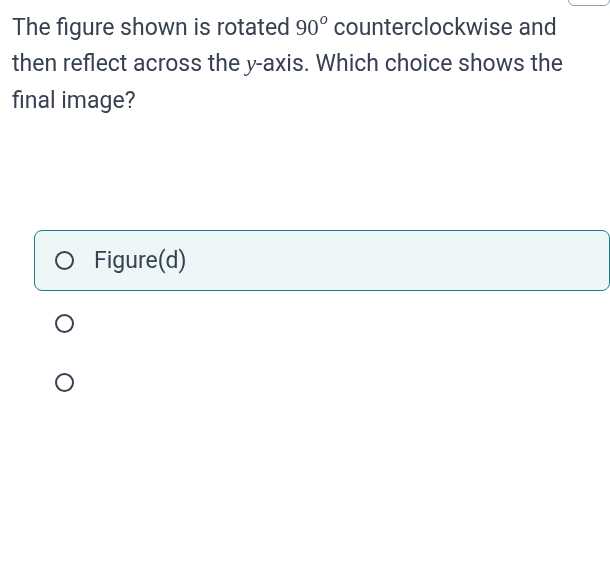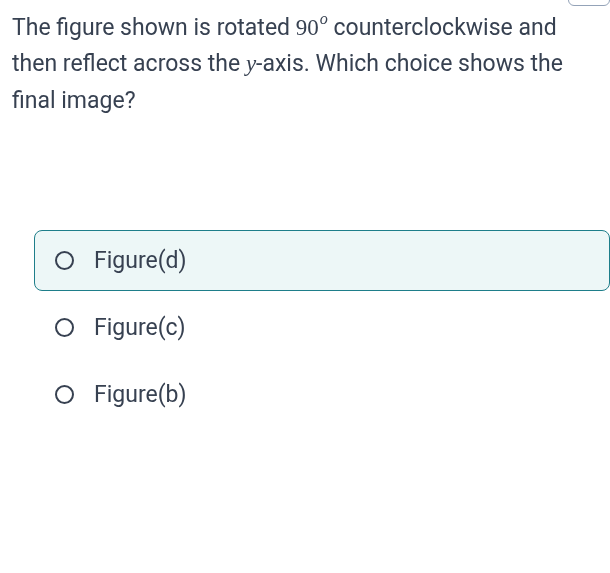--- a/index.html
+++ b/index.html
@@ -87,19 +87,17 @@
   <span>The figure shown is rotated </span><span class="math"><span class="num">90</span><sup>o</sup></span><span> counterclockwise and then reflect across the </span><span class="math">y</span><span>-axis. Which choice shows the final image?</span>
 </div>
 
 <div class="options">
   <div class="option selected">
     <span class="radio"></span>
     <span class="option-label">Figure(d)</span>
   </div>
   <div class="option">
     <span class="radio"></span>
-    <span class="option-label">Figure(c)</span>
   </div>
   <div class="option">
     <span class="radio"></span>
-    <span class="option-label">Figure(b)</span>
   </div>
 </div>
 
 </body></html>

